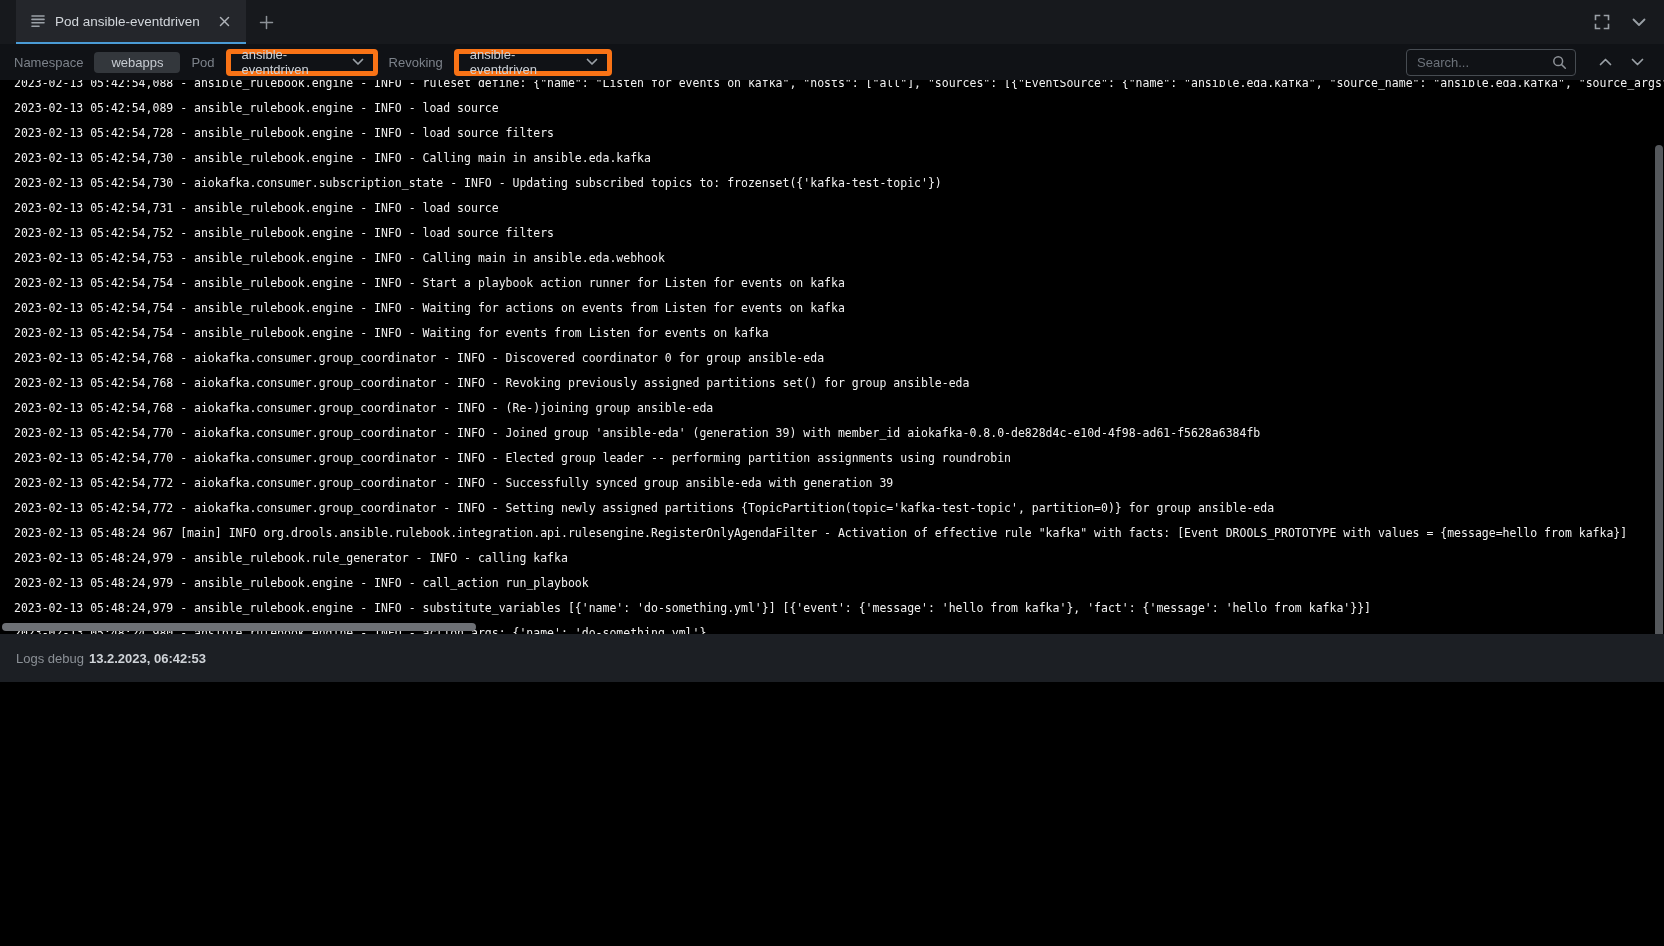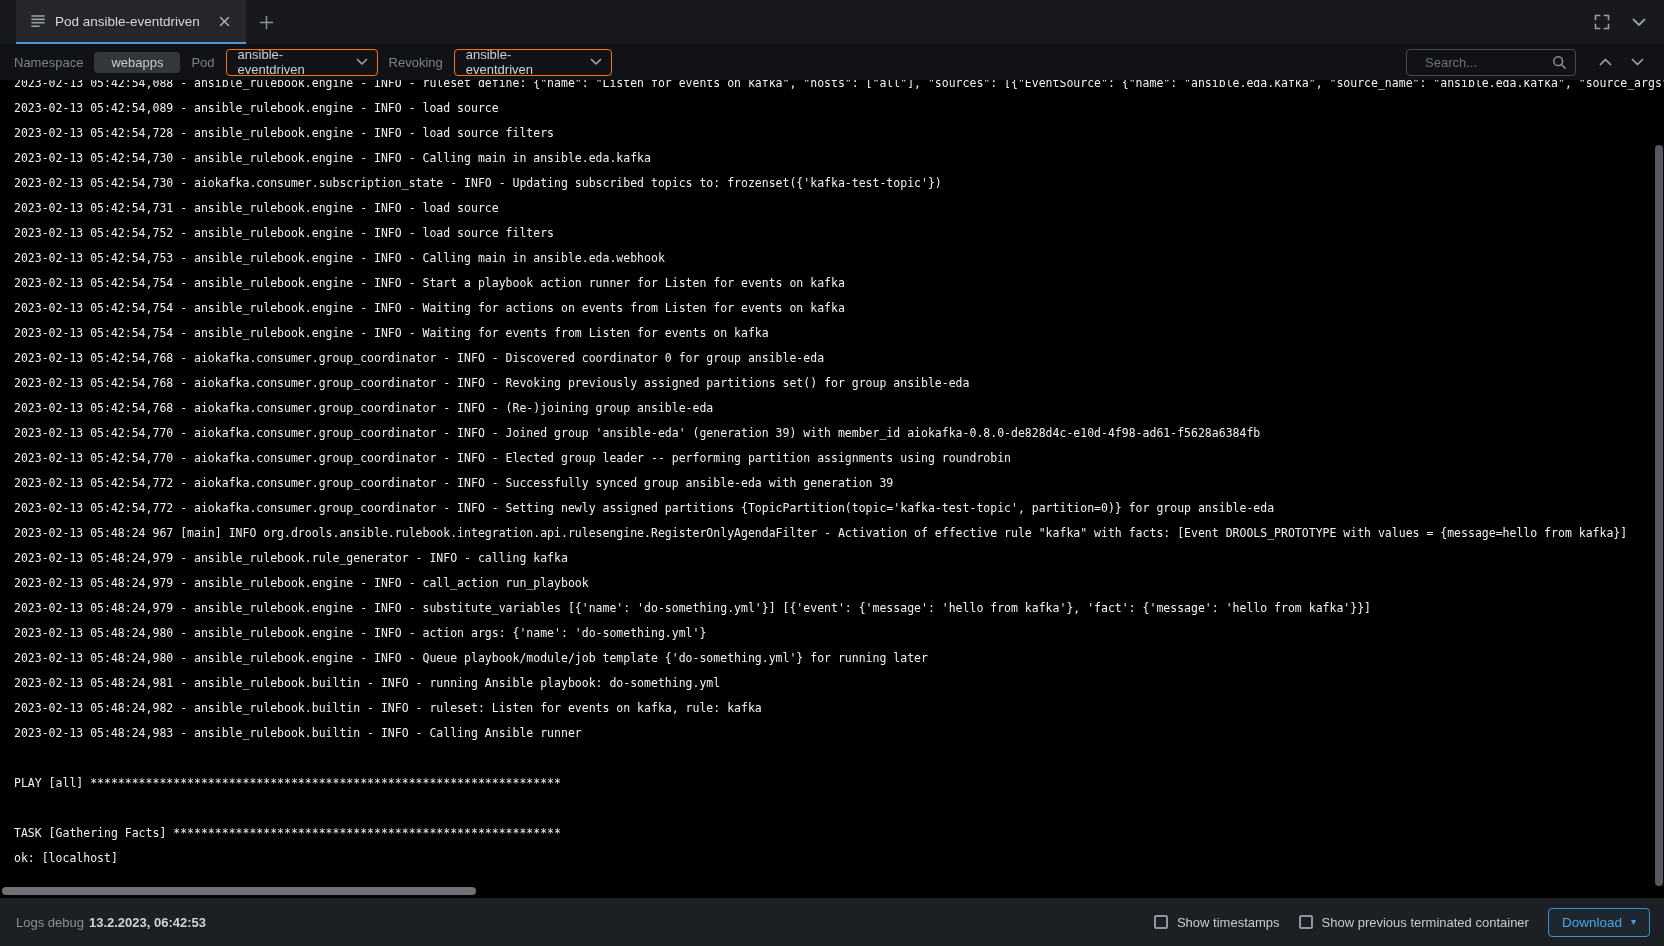--- a/index.html
+++ b/index.html
@@ -1,19 +1,19 @@
 <!DOCTYPE html>
 <html><head>
 <meta charset="utf-8">
 <style>
   * { box-sizing: border-box; margin: 0; padding: 0; }
   html, body { background: #000; }
   .app {
     position: relative;
-    width: 1664px; height: 946px;
+    width: 1664px; height: 682px;
     display: flex; flex-direction: column;
     background: #000;
     font-family: "Liberation Sans", sans-serif;
     overflow: hidden;
   }
   
   .tabbar {
     height: 44px; background: #17191d;
     display: flex; align-items: stretch;
     flex: 0 0 auto;
@@ -43,32 +43,32 @@
     display: flex; align-items: center;
     padding: 0 14px; gap: 11px;
     font-size: 13px; flex: 0 0 auto;
   }
   .tlabel { color: #7c828a; text-align: center; }
   .badge {
     background: #33373c; color: #c6cbd1;
     padding: 3px 17px; border-radius: 4px;
   }
   .selectbox {
-    height: 27px; border: 1px solid #f97316; border-radius: 4px;
+    height: 27px; border: 5px solid #f97316; border-radius: 4px;
     display: flex; align-items: center; justify-content: space-between;
     padding: 0 9px 0 11px; color: #ccd1d7; gap: 12px;
     cursor: pointer; background: transparent;
   }
   .selectbox.pod { width: 152px; }
   .selectbox.container { width: 158px; }
   .searchbox {
     margin-left: auto;
     width: 170px; height: 27px;
     border: 1px solid #474c52; border-radius: 4px;
-    display: flex; align-items: center; padding: 0 8px 0 18px;
+    display: flex; align-items: center; padding: 0 8px 0 10px;
   }
   .searchbox input {
     flex: 1; min-width: 0; background: transparent; border: none; outline: none;
     color: #ccd1d7; font-size: 13px; font-family: "Liberation Sans", sans-serif;
   }
   .searchbox input::placeholder { color: #6c727a; }
   .nav-chevrons { display: flex; align-items: center; gap: 19px; padding: 0 6px 0 12px; }
   
   .logview {
     position: relative; flex: 1 1 auto; overflow: hidden; background: #000;
@@ -255,29 +255,15 @@
 PLAY RECAP ********************************************************************
 localhost                  : ok=3    changed=0    unreachable=0    failed=0    skipped=0    rescued=0    ignored=0</pre>
     <div class="hscroll-thumb"></div>
     <div class="vscroll-thumb"></div>
   </div>
 
   <div class="statusbar">
     <span class="logsfrom">
       <span>Logs debug</span><b>13.2.2023, 06:42:53</b>
     </span>
-    <div class="statusbar-right">
-      <label class="checkwrap">
-        <input type="checkbox" style="">
-        <span class="cblabel">Show timestamps</span>
-      </label>
-      <label class="checkwrap">
-        <input type="checkbox" style="">
-        <span class="cblabel">Show previous terminated container</span>
-      </label>
-      <button class="download-btn">
-        <span>Download</span>
-        <span class="download-caret">▾</span>
-      </button>
-    </div>
   </div>
 
 </div>
 
 </body></html>

